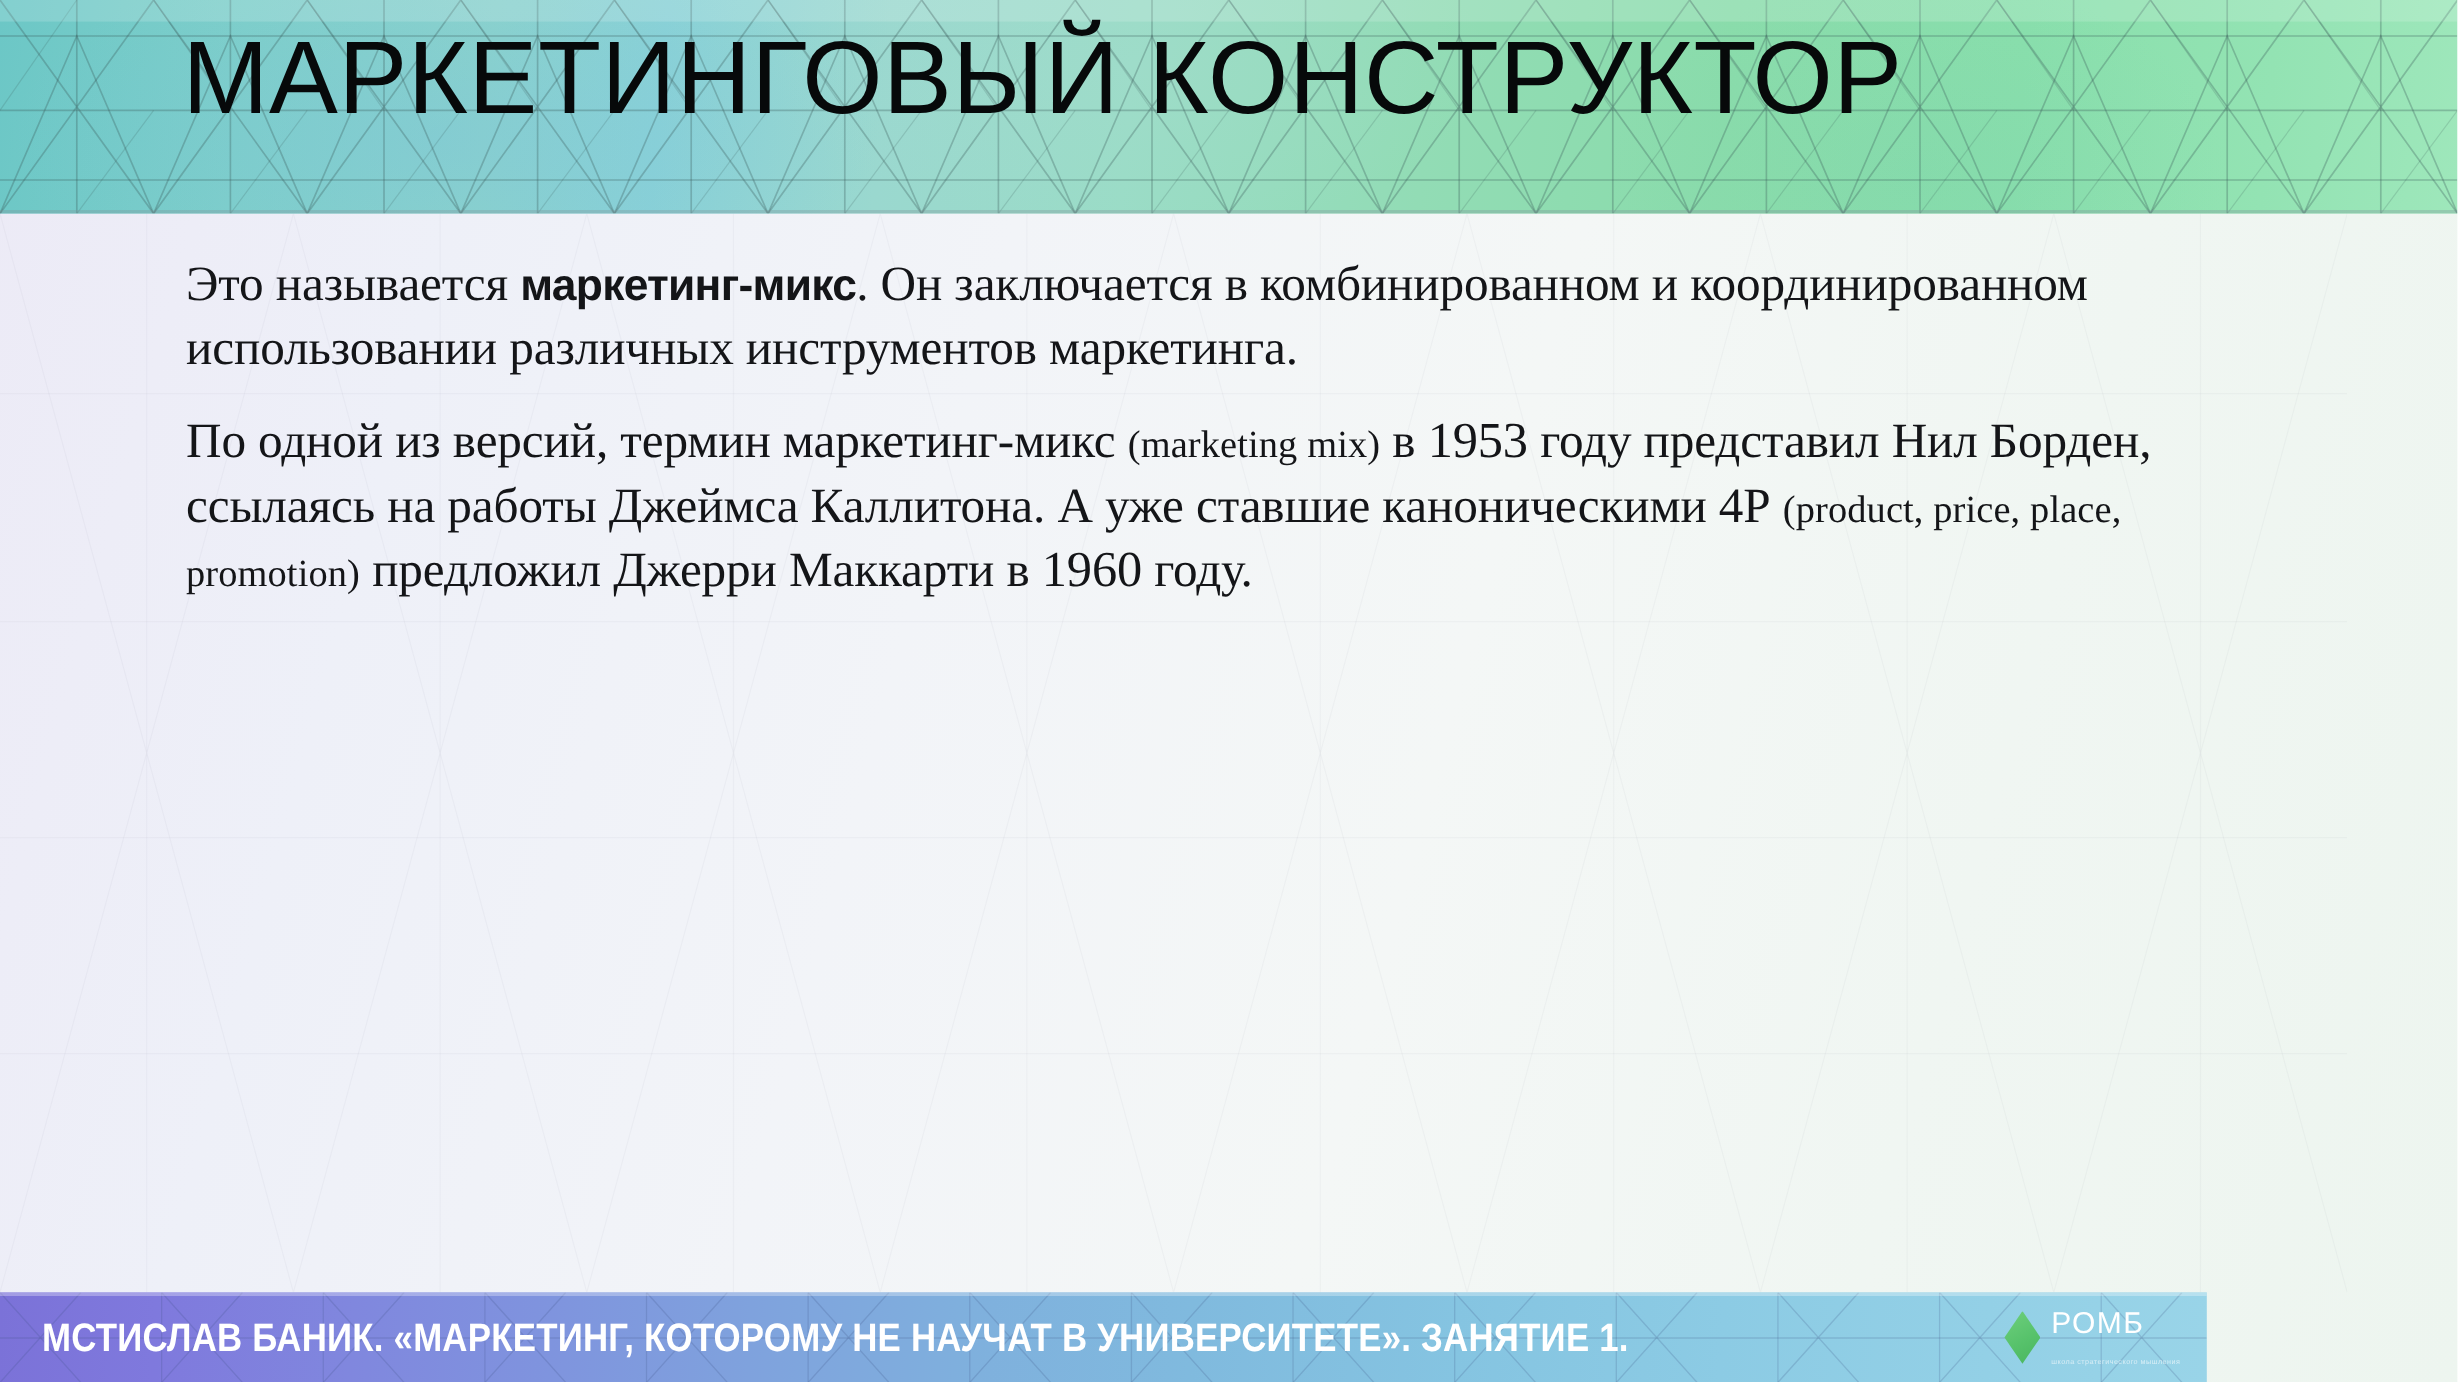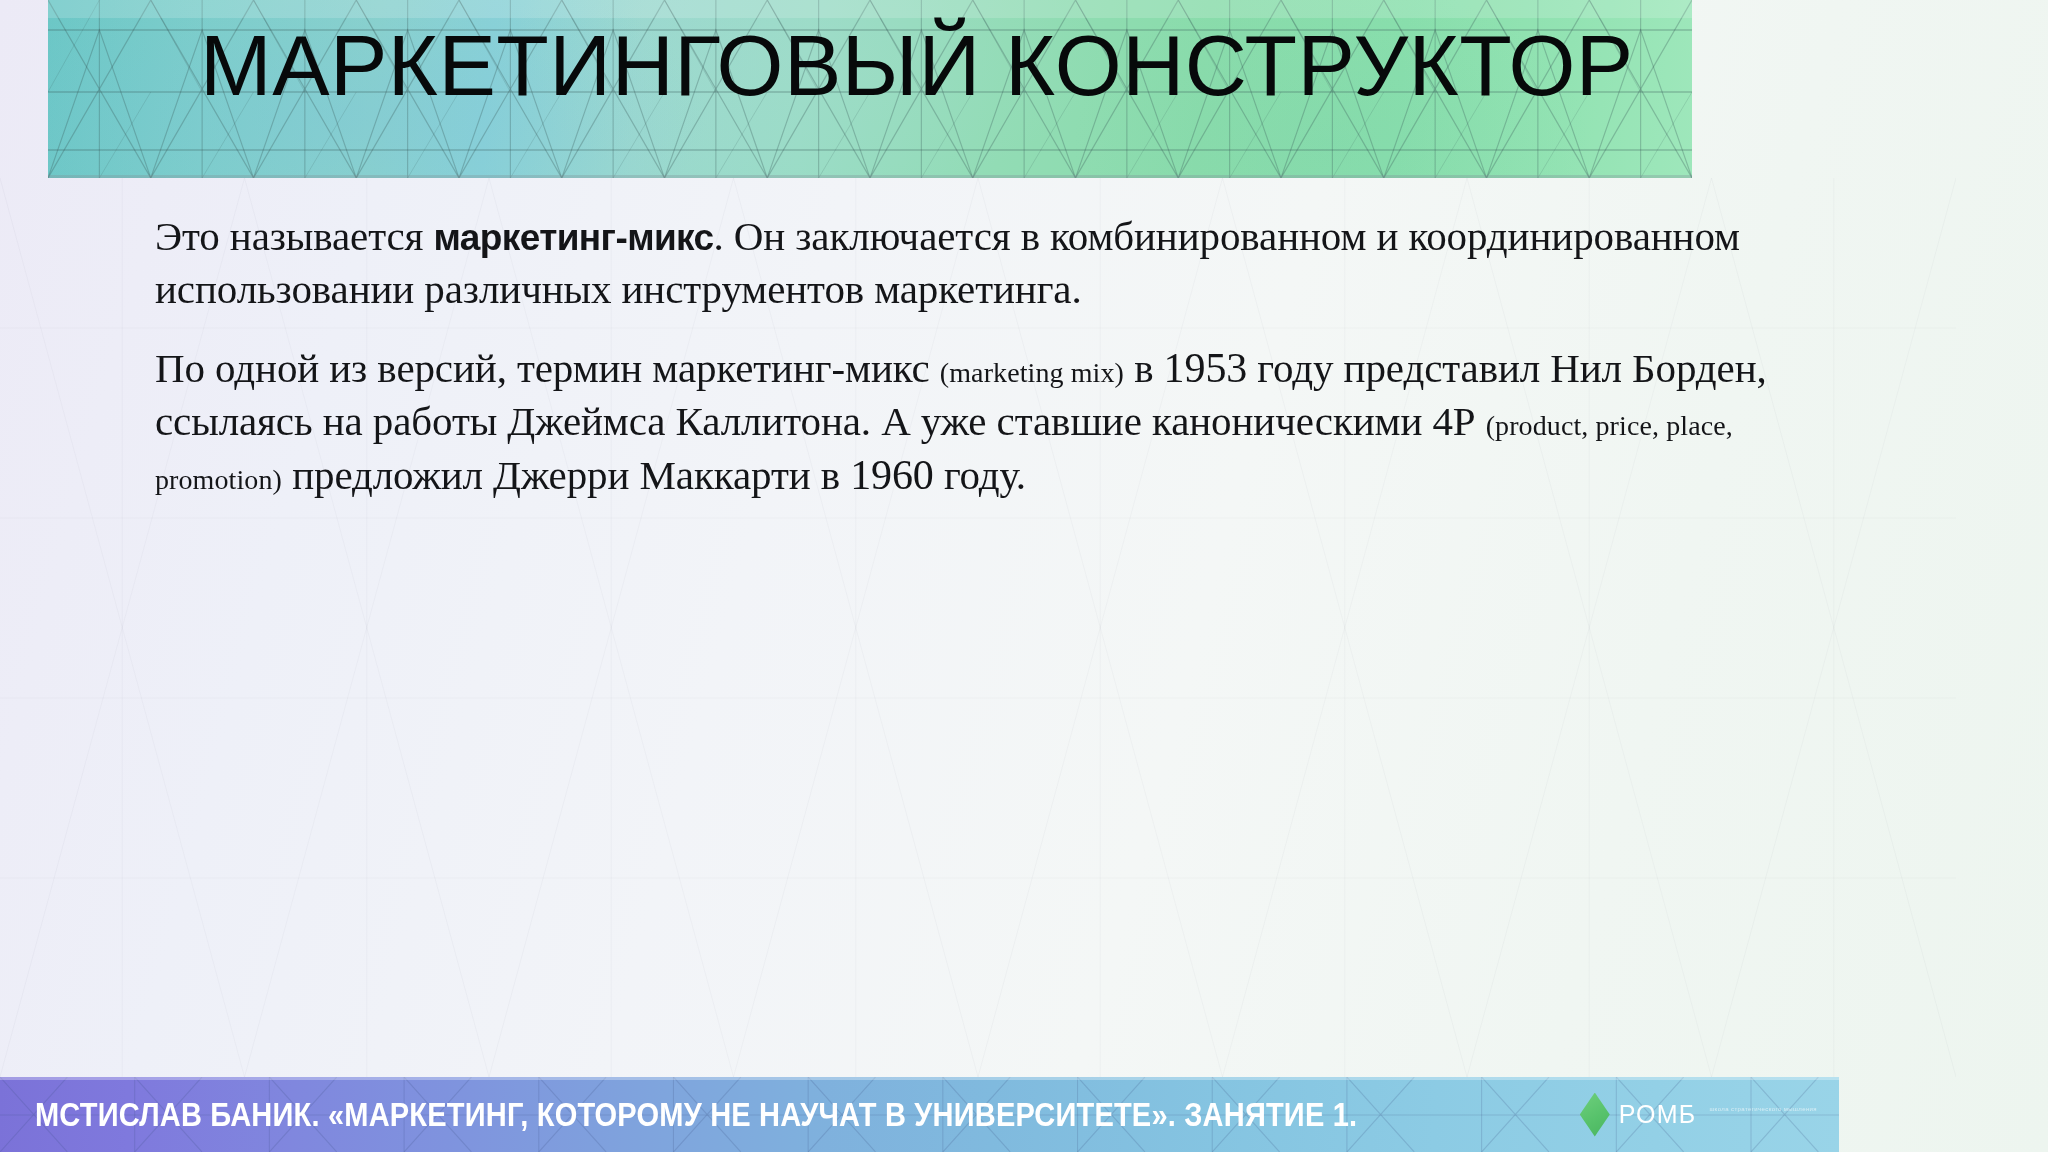--- a/index.html
+++ b/index.html
@@ -32,36 +32,35 @@
     inset: 0;
     pointer-events: none;
   }
   .mesh svg { width: 100%; height: 100%; display: block; }
 
   
   .header {
     position: absolute;
     left: 0;
     top: 0;
-    width: 1644px;
+    width: 2048px;
     height: 178px;
     overflow: hidden;
     background: linear-gradient(95deg,
                 #6cc7c6 0%,
                 #7ecfc9 10%,
                 #8bd3cb 20%,
                 #8ad2d6 27%,
                 #9ad8cf 36%,
                 #9adcc6 46%,
                 #92dcb5 58%,
                 #8adcab 70%,
                 #89dfac 82%,
                 #93e3b3 92%,
                 #9ee7bb 100%);
-    margin-left: 48px;
   }
   .header-sheen {
     position: absolute;
     inset: 0;
     background:
       radial-gradient(ellipse 520px 240px at 18% 65%, rgba(120,190,225,0.30), rgba(120,190,225,0) 70%),
       radial-gradient(ellipse 420px 200px at 46% 30%, rgba(170,220,210,0.25), rgba(170,220,210,0) 72%),
       radial-gradient(ellipse 360px 230px at 78% 80%, rgba(120,205,170,0.22), rgba(120,205,170,0) 72%);
     pointer-events: none;
   }
@@ -123,21 +122,21 @@
   }
   .para:last-child { margin-bottom: 0; }
 
   .emph-sans {
     font-family: "Liberation Sans", "DejaVu Sans", sans-serif;
     font-weight: 700;
     font-size: 37px;
     letter-spacing: -0.6px;
   }
   .lat {
-    font-size: 28px;
+    font-size: 32px;
     letter-spacing: 0.1px;
   }
   .num {
     font-size: 42px;
   }
 
   
   .footer {
     position: absolute;
     left: 0;
@@ -193,21 +192,21 @@
   .logo-diamond {
     width: 30px;
     height: 44px;
     background: linear-gradient(150deg, #6ecf7d 0%, #57c26b 55%, #49b55f 100%);
     clip-path: polygon(50% 0%, 100% 50%, 50% 100%, 0% 50%);
     border-radius: 4px;
     flex: none;
   }
   .logo-textblock {
     display: flex;
-    flex-direction: row;
+    flex-direction: column;
     justify-content: space-between;
     line-height: 1;
     gap: 13px;
   }
   .logo-word {
     font-family: "Liberation Sans", "DejaVu Sans", sans-serif;
     font-weight: 400;
     font-size: 25px;
     letter-spacing: 1.2px;
     color: #ffffff;

